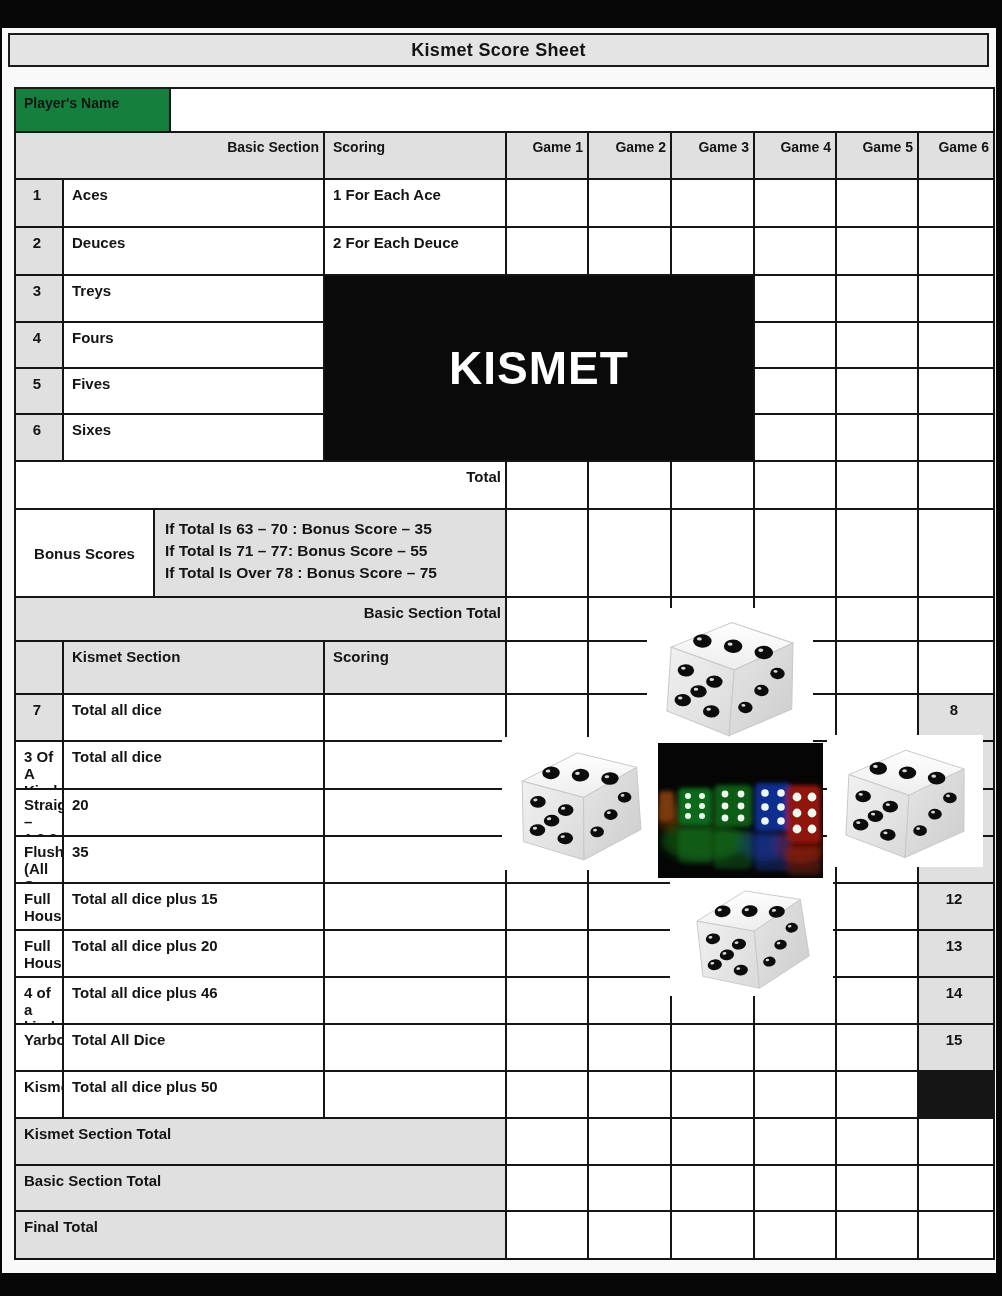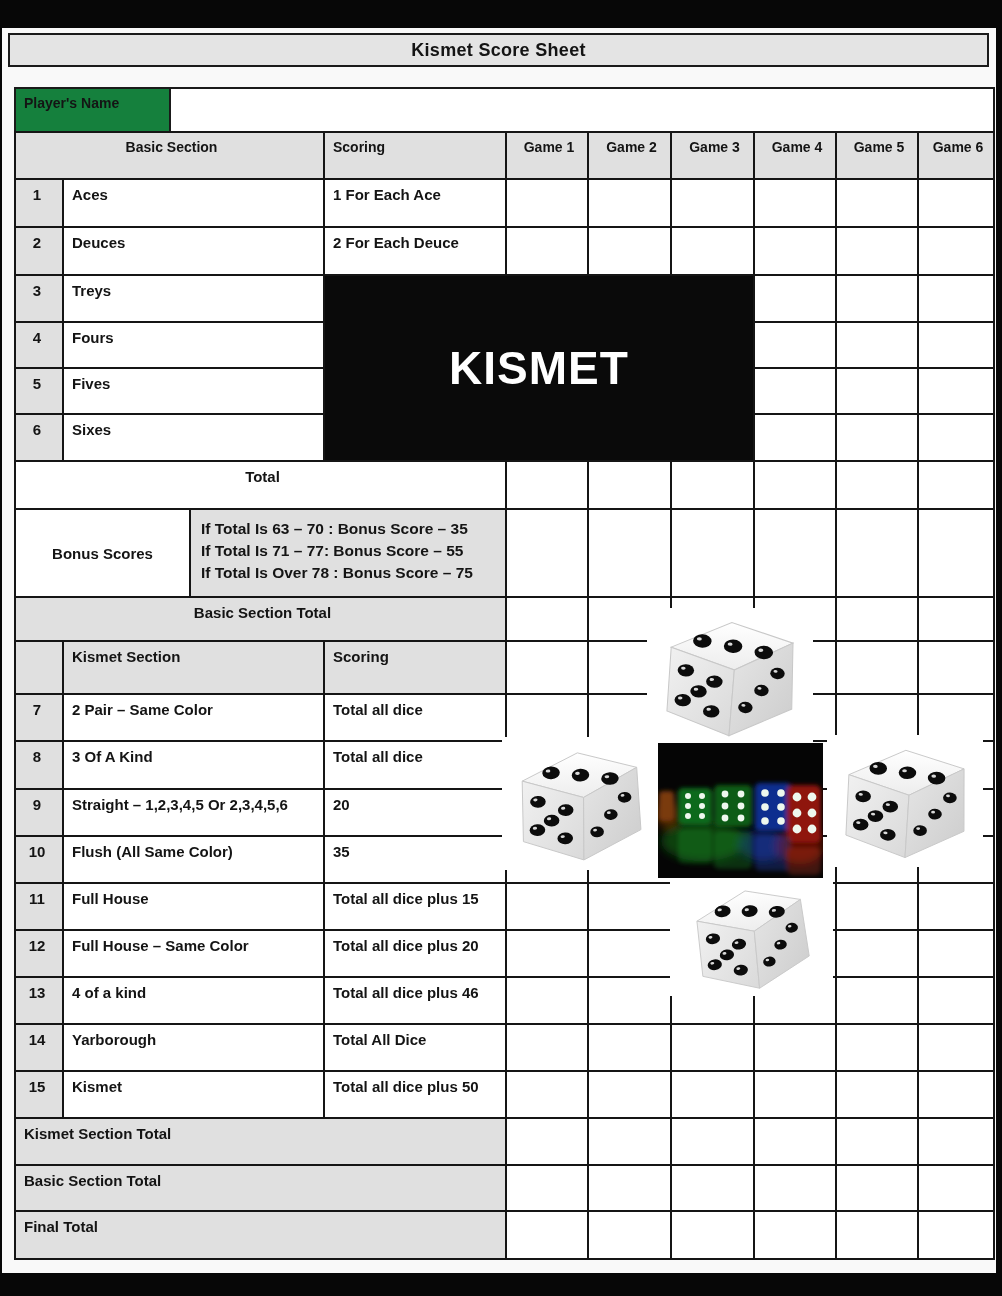--- a/index.html
+++ b/index.html
@@ -20,28 +20,28 @@
   #player .plabel{width:139px;background:#15803d;padding:6px 6px 0 8px;font-size:14px;}
   #player .pinput{flex:1;background:#ffffff;}
 
   #grid{position:absolute;left:14px;top:131px;display:grid;background:#151515;border:2px solid #151515;
     grid-template-columns:46px 259px 180px 80px 81px 81px 80px 80px 74px;
     grid-template-rows:45px 46px 46px 45px 44px 44px 45px 46px 86px 42px 51px 45px 46px 45px 45px 45px 45px 45px 45px 45px 45px 44px 46px;
     gap:2px;grid-auto-flow:row;}
   .c{background:#fff;font-size:15px;padding:6px 4px 0 8px;box-sizing:border-box;overflow:hidden;}
   .g{background:#e0e0e0;}
   .n{text-align:center;padding-left:0;}
-  .ctr{text-align:center;}
+  .ctr{text-align:right;}
   .cs2{grid-column:span 2}.cs3{grid-column:span 3}
   .hdr{font-size:14px;}
   #banner{grid-column:span 4;grid-row:span 4;background:#0a0a0a;color:#fff;display:flex;flex-direction:column;
     align-items:center;justify-content:center;gap:16px;font-size:46px;letter-spacing:1px;line-height:1;}
   .bonus-wrap{grid-column:span 3;background:#151515;display:flex;gap:2px;padding:0;}
   .bonus-wrap .bl{width:125px;background:#fff;display:flex;align-items:center;justify-content:center;
-    text-align:center;font-size:15px;padding:0 24px;}
+    text-align:center;font-size:15px;padding:0 6px;}
   .bonus-wrap .br{flex:1;background:#e0e0e0;padding:8px 0 0 10px;font-size:15.5px;line-height:22px;}
 
   
   .diebox{position:absolute;background:#fff;}
   .diebox svg{width:100%;height:100%;display:block;}
   #photo{position:absolute;left:658px;top:743px;width:165px;height:135px;}
   #photo svg{width:100%;height:100%;display:block;}
 </style>
 </head>
 <body>
@@ -152,21 +152,20 @@
     <div class="c g">Kismet Section</div>
     <div class="c g">Scoring</div>
     <div class="c"></div>
       <div class="c"></div>
       <div class="c"></div>
       <div class="c"></div>
       <div class="c"></div>
       <div class="c"></div>
 
     <div class="c g n">7</div>
-    <div class="c">2 Pair – Same Color</div>
     <div class="c">Total all dice</div>
     <div class="c"></div>
       <div class="c"></div>
       <div class="c"></div>
       <div class="c"></div>
       <div class="c"></div>
       <div class="c"></div>
 
     <div class="c g n">8</div>
     <div class="c">3 Of A Kind</div>

